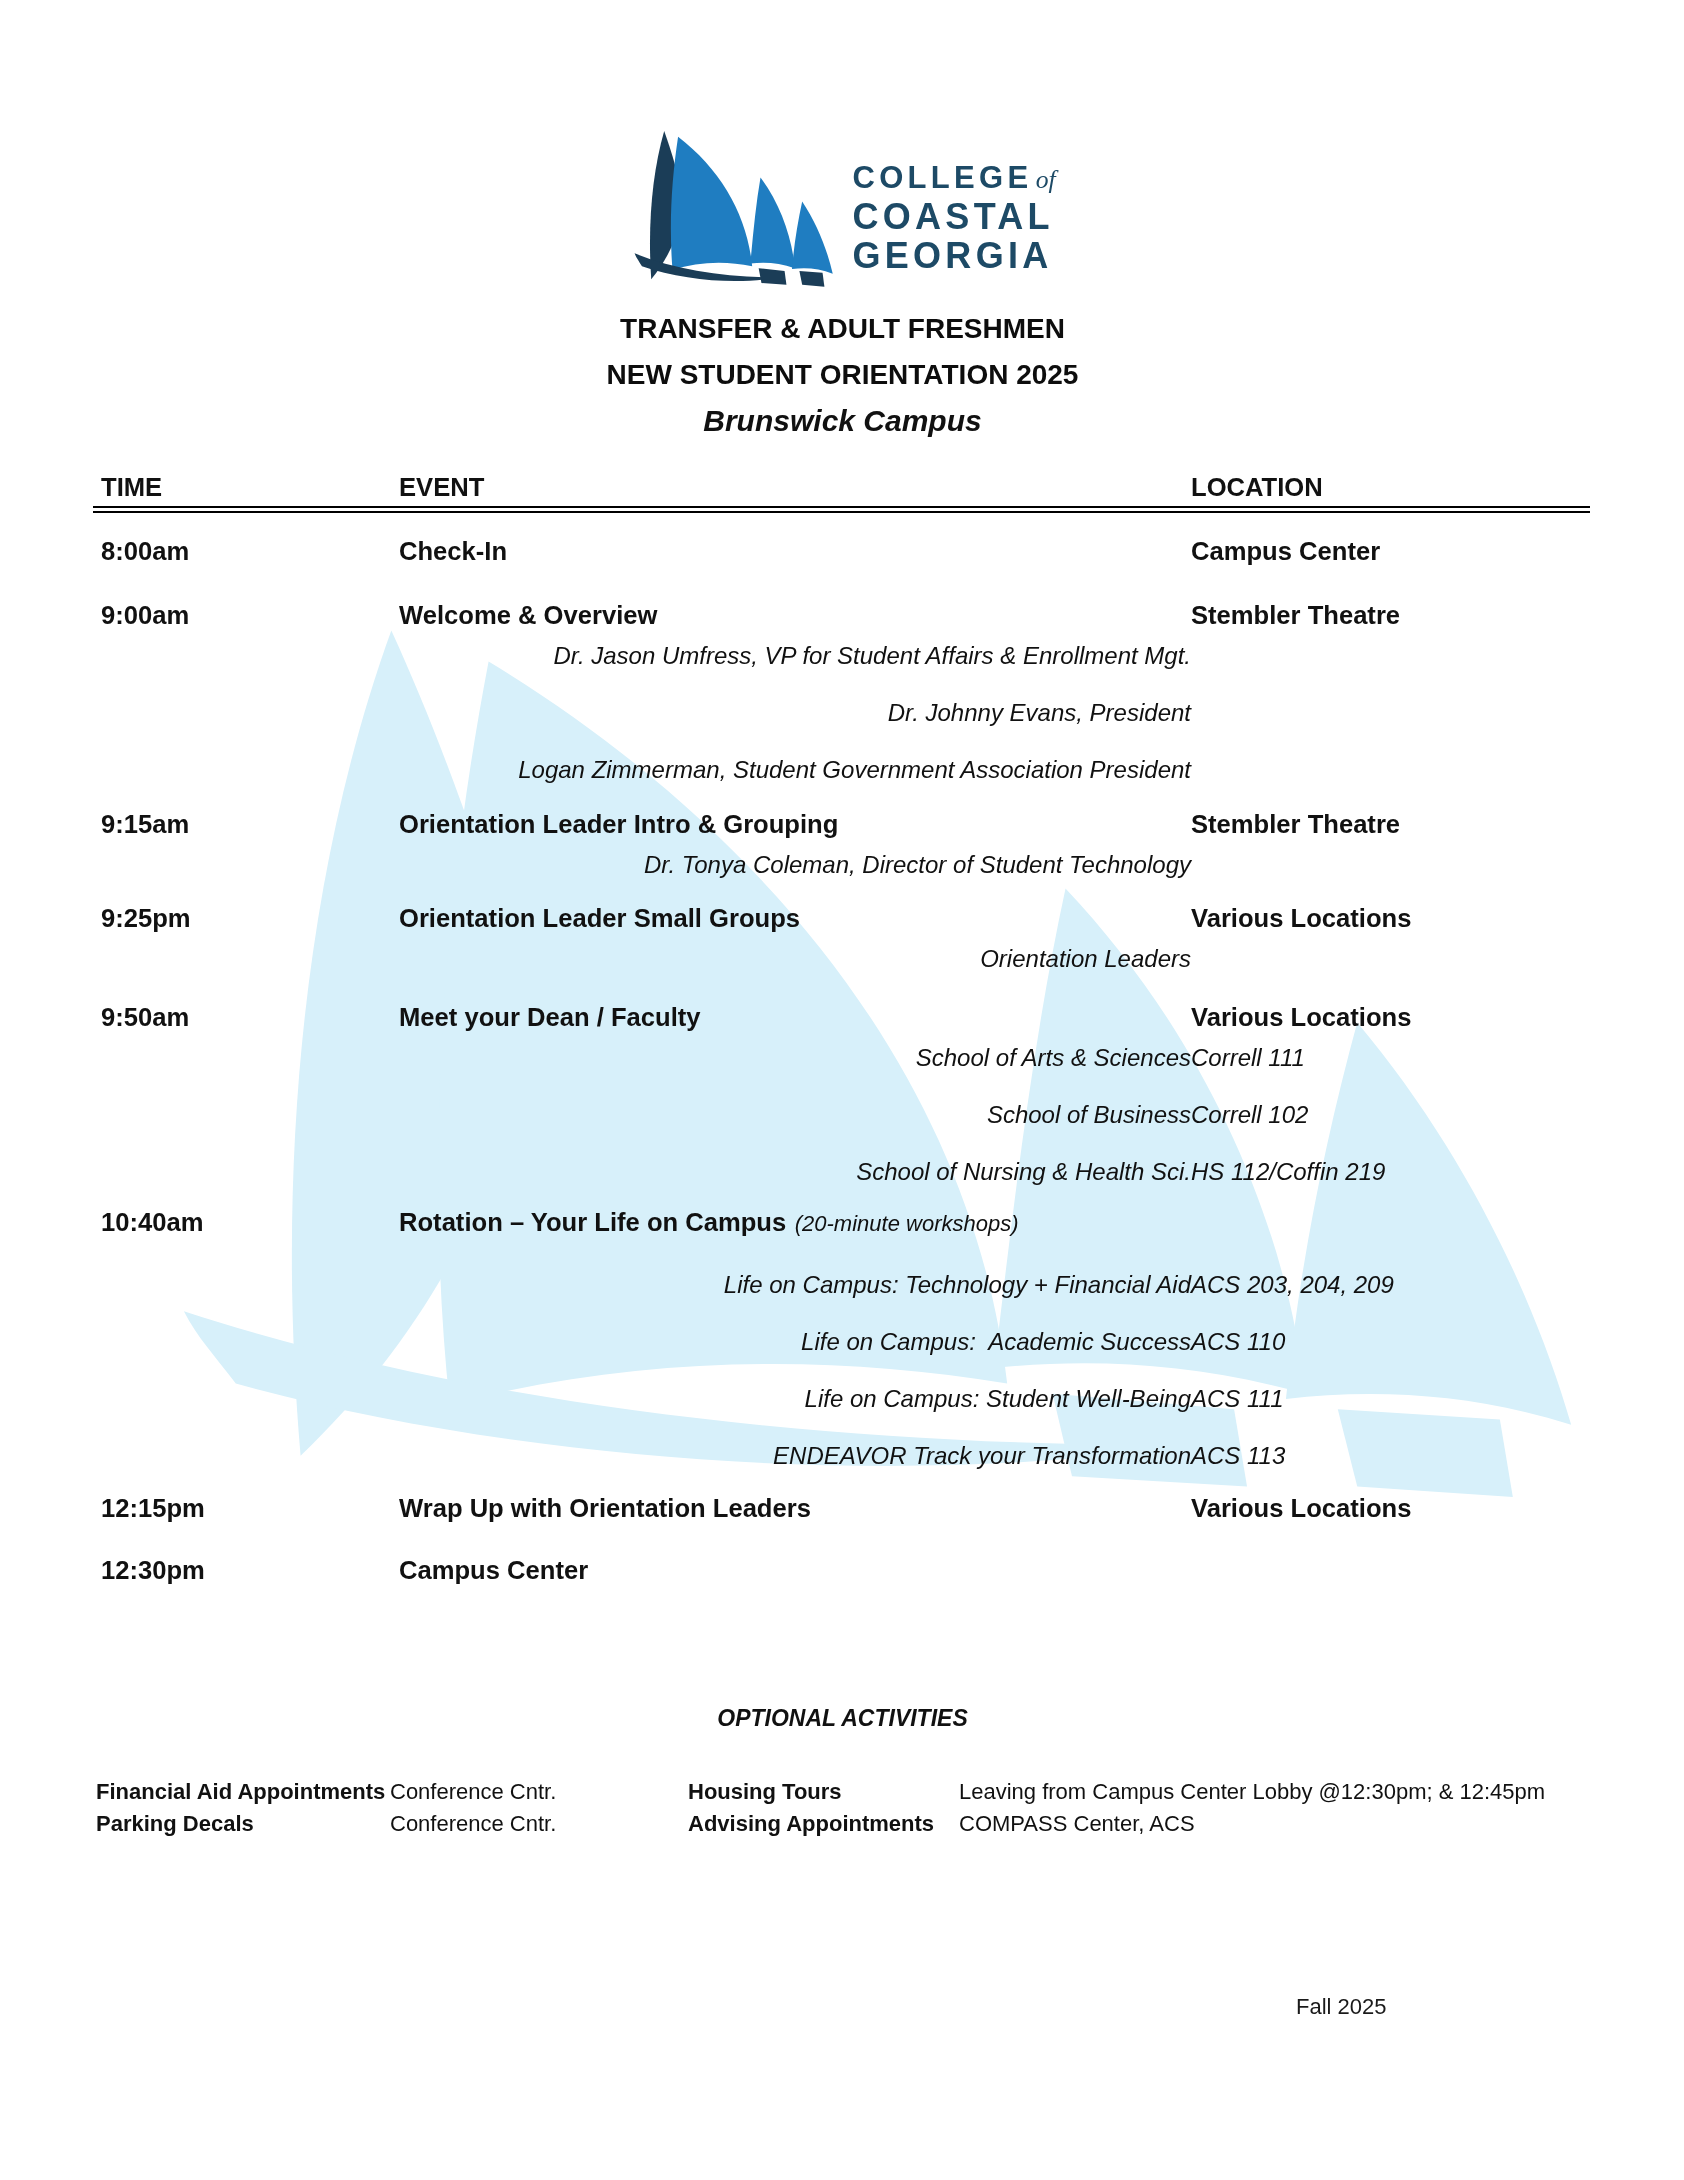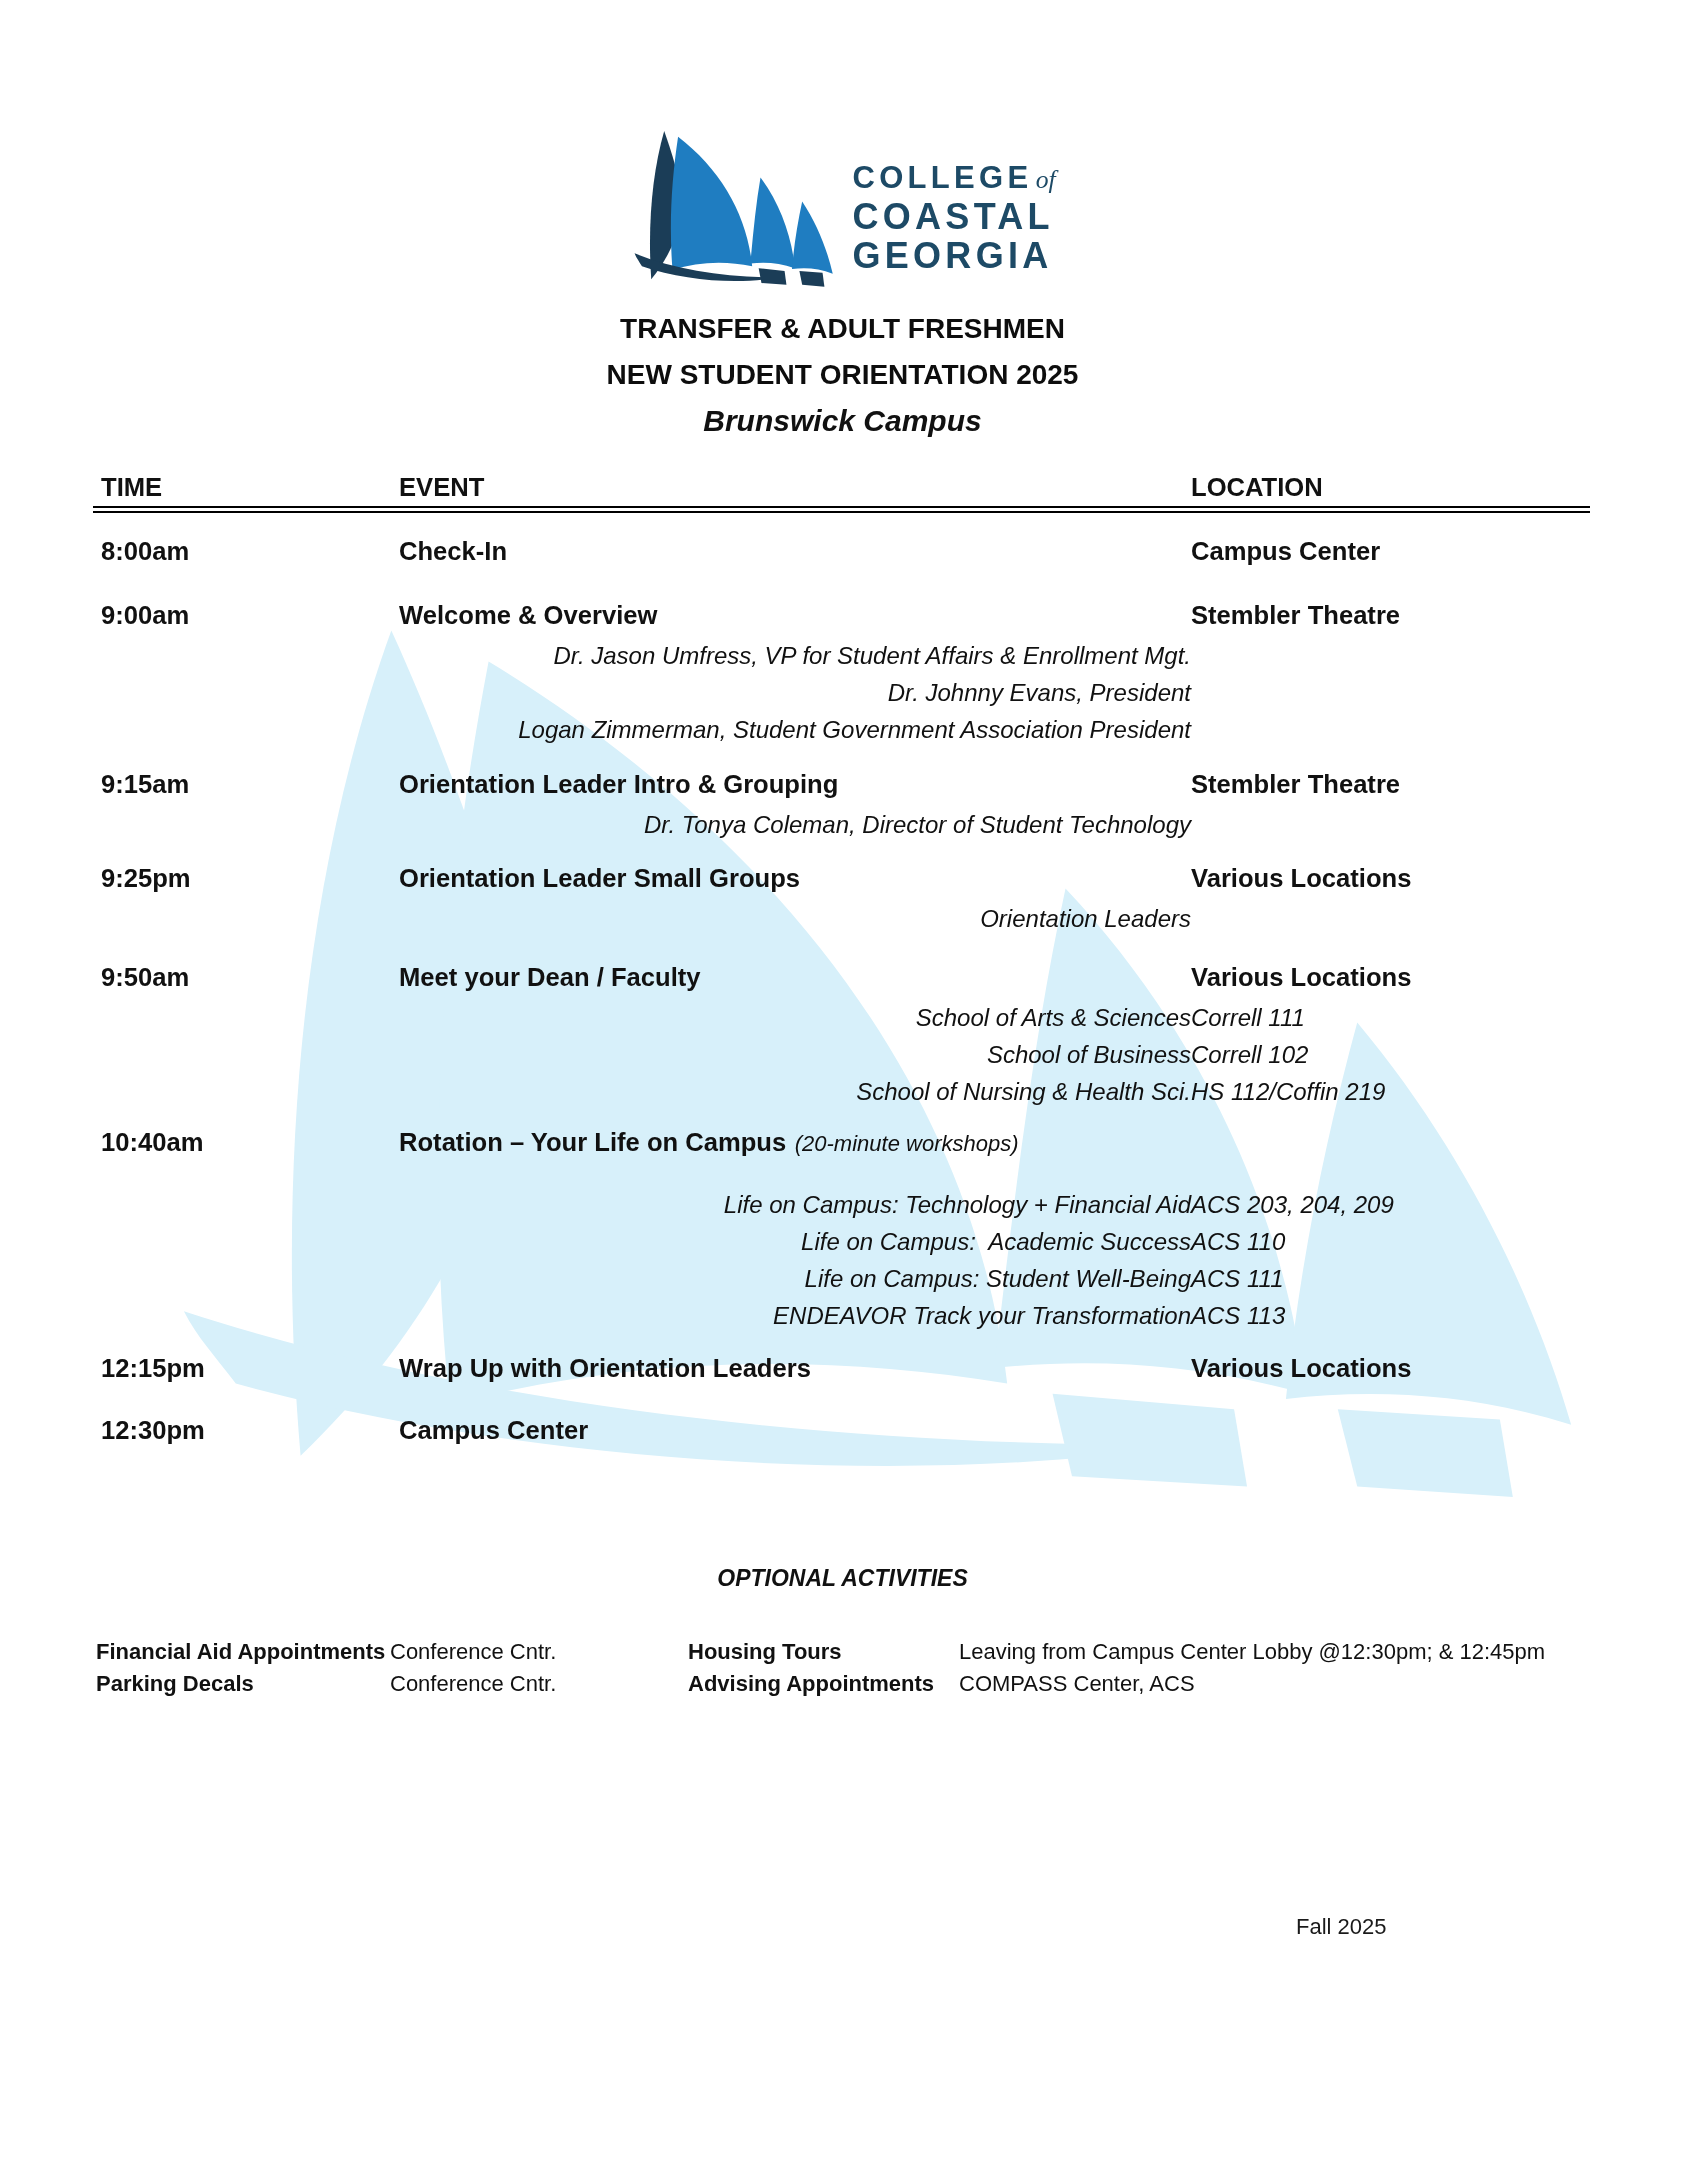--- a/index.html
+++ b/index.html
@@ -25,39 +25,39 @@
   .logo-of { font-family:"Liberation Serif", serif; font-style:italic; font-size:25.6px; font-weight:400; letter-spacing:0; margin-left:3.4px; }
   .logo-l2, .logo-l3 { font-size:36px; line-height:39px; font-weight:700; letter-spacing:4.3px; }
 
   
   .title-line { text-align:center; font-weight:700; font-size:28px; line-height:37px; color:#0d0d0d; }
   .title-1 { margin-top:12px; }
   .title-2 { margin-top:8.5px; }
   .campus  { margin-top:12px; text-align:center; font-weight:700; font-style:italic; font-size:30px; line-height:31px; }
 
   
-  .row { display:grid; grid-template-columns:298px 792px 1fr; padding-left:101px; padding-right:51px; }
+  .row { display:grid; grid-template-columns:298px 792px 1fr; padding-left:101px; padding-right:51px;margin-top:20px; }
   .thead { margin-top:36px; font-weight:700; font-size:25.6px; line-height:31px; }
   .double-rule { margin:3.4px 0 0 93px; width:1497px; height:3.4px;
     border-top:2.6px solid #000; border-bottom:2.6px solid #000; }
   .main { font-weight:700; font-size:25.6px; line-height:31px; }
   .c-time, .c-event, .c-loc { min-height:0.9px; }
   .sub-row { font-size:24px; line-height:37px; font-style:italic; font-weight:400; }
   .c-event.sub { padding-left:95px; white-space:pre-wrap;text-align:right; }
   .evt-note { font-style:italic; font-weight:400; font-size:22px; margin-left:8.5px; }
 
   
   .opt-title { margin-top:119px; text-align:center; font-weight:700; font-style:italic; font-size:23px; line-height:27px; }
   .opt-row { display:grid; grid-template-columns:294px 298px 271px 1fr; padding-left:96px; padding-right:48px;
     font-size:22px; line-height:31.5px; }
   .opt-row .lbl { font-weight:700; }
   .opt-rows { margin-top:44px; }
 
   
-  .footer-term { position:absolute; left:1296px; top:1914px; font-size:22px; line-height:25.6px; color:#1a1a1a;text-align:center; }
+  .footer-term { position:absolute; left:1296px; top:1994px; font-size:22px; line-height:25.6px; color:#1a1a1a;text-align:center; }
 </style>
 </head>
 <body>
 
 <div class="page">
 
   <div class="watermark">
     <svg viewBox="0 0 230 185" preserveAspectRatio="none" aria-hidden="true">
       <g fill="currentColor">
         <path d="M38 10 C 25 55 20 112 24 170 C 44 146 56 116 60 88 C 54 60 46 32 38 10 Z"></path>

